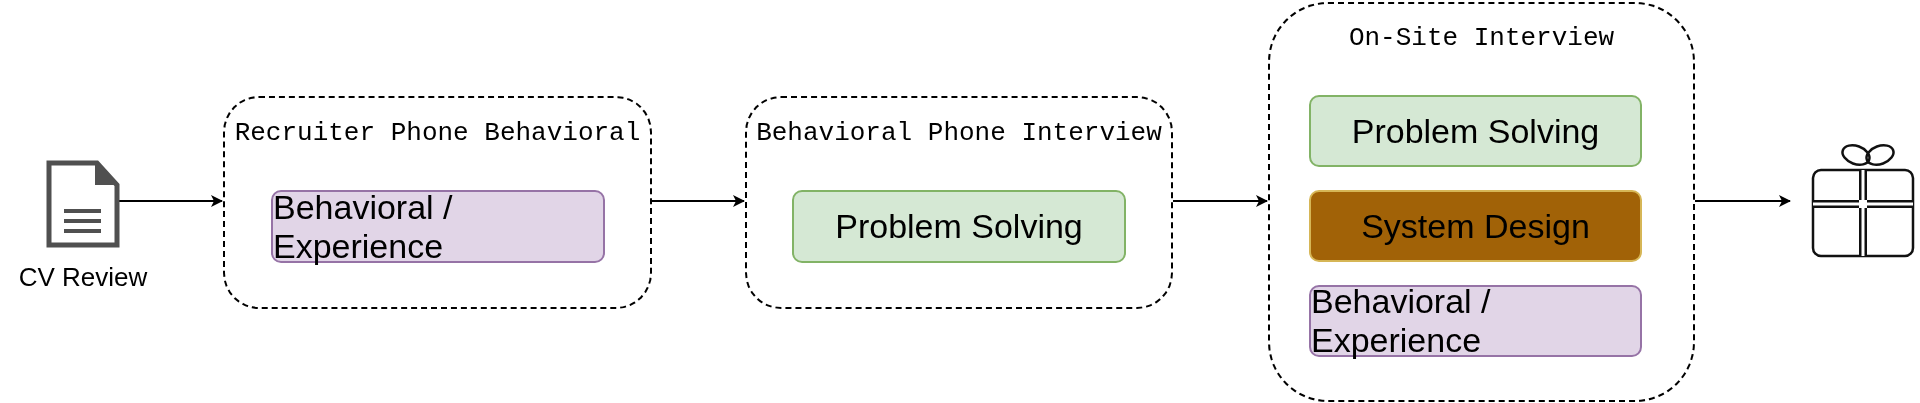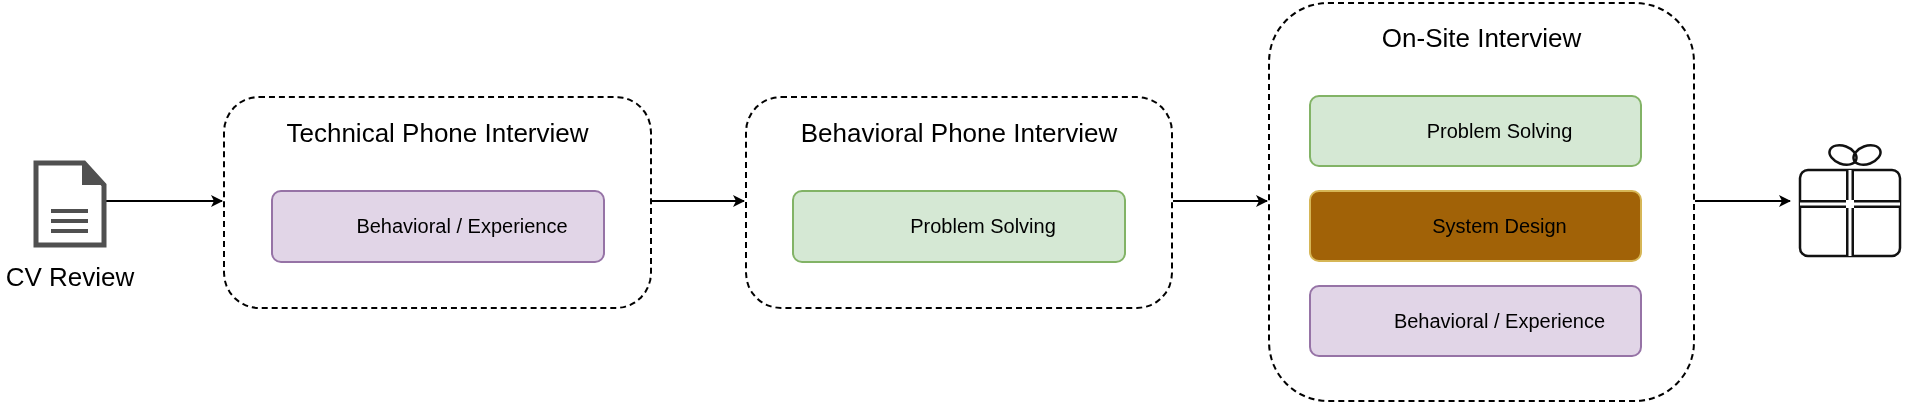--- a/index.html
+++ b/index.html
@@ -1,20 +1,20 @@
 <!DOCTYPE html>
 <html><head>
 <meta charset="utf-8">
 <style>
   html,body{margin:0;padding:0;background:#ffffff;}
   body{width:1920px;height:403px;position:relative;overflow:hidden;font-family:"Liberation Sans",sans-serif;color:#000;}
-  .abs{position:absolute;}
+  .abs{position:absolute;margin-left:13px;}
   .group{position:absolute;border:2.5px dashed #000;border-radius:36px;box-sizing:border-box;}
-  .gtitle{position:absolute;left:0;right:0;text-align:center;font-size:26px;}
-  .card{position:absolute;box-sizing:border-box;border:2.5px solid;border-radius:10px;display:flex;align-items:center;justify-content:center;font-size:20px;padding-left:48px;}
+  .gtitle{position:absolute;left:0;right:0;text-align:center;font-size:26px;font-family:Liberation Mono, monospace;}
+  .card{position:absolute;box-sizing:border-box;border:2.5px solid;border-radius:10px;display:flex;align-items:center;justify-content:center;font-size:34px;}
   .lbl{position:absolute;font-size:26px;text-align:center;}
   svg{position:absolute;left:0;top:0;overflow:visible;}
 </style>
 </head>
 <body>
 
 <svg width="1920" height="403">
   <defs>
     <marker id="ah" markerWidth="12" markerHeight="12" refX="11" refY="6" orient="auto" markerUnits="userSpaceOnUse">
       <path d="M0,0 L12,6 L0,12 L3,6 Z" fill="#000"></path>
@@ -31,21 +31,21 @@
     <path d="M36,8 L84,8 L104,30 L104,90 L36,90 Z" fill="#fff" stroke="#505050" stroke-width="5"></path>
     <path d="M82,6 L106,30 L82,30 Z" fill="#505050"></path>
     <line x1="51" y1="56" x2="88" y2="56" stroke="#505050" stroke-width="4"></line>
     <line x1="51" y1="66" x2="88" y2="66" stroke="#505050" stroke-width="4"></line>
     <line x1="51" y1="76" x2="88" y2="76" stroke="#505050" stroke-width="4"></line>
   </svg>
   <div class="lbl" style="left:-10px;width:160px;top:107px;">CV Review</div>
 </div>
 
 <div class="group" style="left:223px;top:96px;width:429px;height:213px;">
-  <div class="gtitle" style="top:20px;">Technical Phone Interview</div>
+  <div class="gtitle" style="top:20px;">Recruiter Phone Behavioral</div>
 </div>
 <div class="card" style="left:271px;top:190px;width:334px;height:73px;background:#e1d5e7;border-color:#9673a6;">Behavioral / Experience</div>
 
 <div class="group" style="left:745px;top:96px;width:428px;height:213px;">
   <div class="gtitle" style="top:20px;">Behavioral Phone Interview</div>
 </div>
 <div class="card" style="left:792px;top:190px;width:334px;height:73px;background:#d5e8d4;border-color:#82b366;">Problem Solving</div>
 
 <div class="group" style="left:1268px;top:2px;width:427px;height:400px;border-radius:60px;">
   <div class="gtitle" style="top:19px;">On-Site Interview</div>

